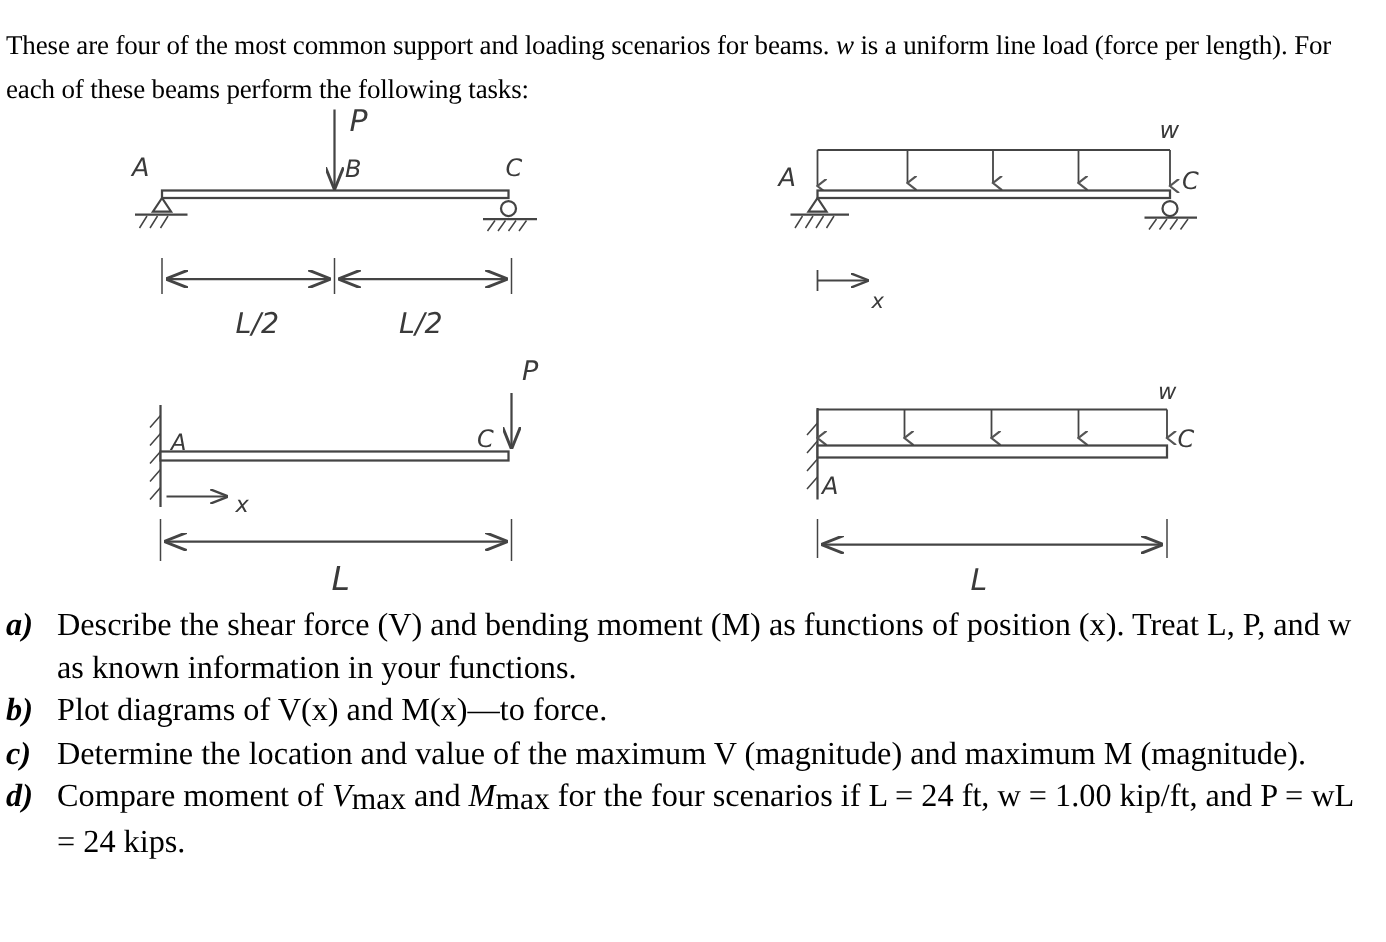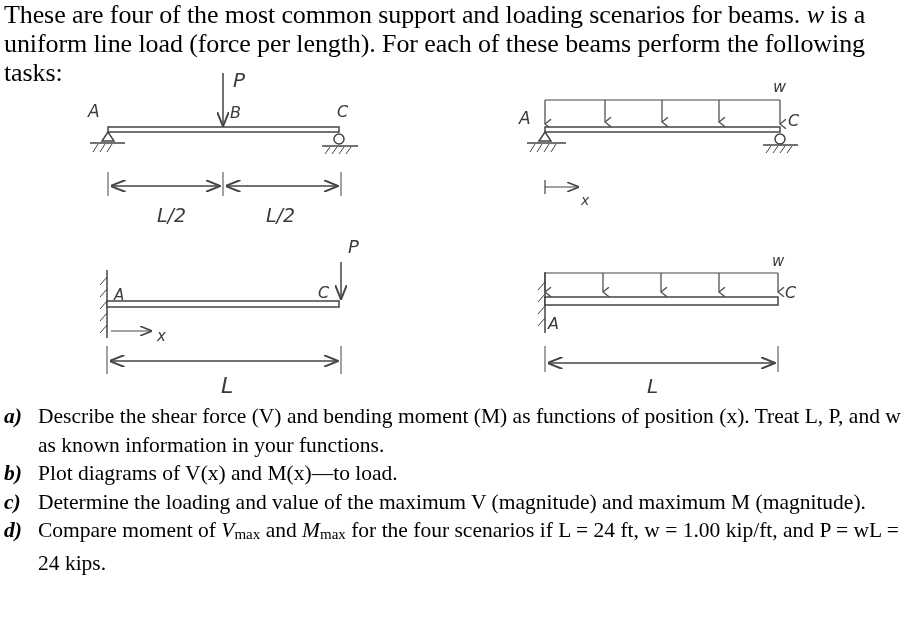--- a/index.html
+++ b/index.html
@@ -1,27 +1,27 @@
 <!DOCTYPE html>
 <html><head>
 <meta charset="utf-8">
 <style>
   html, body { margin: 0; padding: 0; background: #ffffff; }
   body { width: 924px; height: 628px; position: relative; overflow: hidden;
          font-family: "Liberation Serif", "DejaVu Serif", serif; color: #000; }
-  .intro { position: absolute; left: 4px; top: 0; width: 915px; font-size: 26px; line-height: 29px; letter-spacing: -0.1px; }
+  .intro { position: absolute; left: 4px; top: 16px; width: 915px; font-size: 18px; line-height: 29px; letter-spacing: -0.1px; }
   .intro i { font-style: italic; }
   .sketch { position: absolute; left: 0; top: 62px; width: 924px; height: 338px; }
   .hand { font-family: "DejaVu Sans", sans-serif; font-style: italic; fill: #3a3a3a; }
   .tasks { position: absolute; left: 4px; top: 402px; width: 915px; font-size: 21.5px; line-height: 28.5px; }
   .task { display: flex; }
   .task .lbl { width: 34px; flex: 0 0 34px; font-weight: bold; font-style: italic; }
   .task .txt { flex: 1; }
   .v { font-style: italic; }
-  sub.mx { font-size: 15px; vertical-align: -2px; font-style: normal; }
+  sub.mx { font-size: 21px; vertical-align: -2px; font-style: normal; }
 </style>
 </head>
 <body>
 
 <div class="intro">
   <span>These are four of the most common support and loading scenarios for beams. </span><i>w</i><span> is a uniform line load (force per length). For each of these beams perform the following tasks:</span>
 </div>
 
 <svg class="sketch" viewBox="0 62 924 338" xmlns="http://www.w3.org/2000/svg">
   <defs>
@@ -116,23 +116,23 @@
   <text class="hand" x="647" y="393" font-size="20">L</text>
 </svg>
 
 <div class="tasks">
   <div class="task">
     <span class="lbl">a)</span>
     <span class="txt">Describe the shear force (V) and bending moment (M) as functions of position (x). Treat L, P, and w as known information in your functions.</span>
   </div>
   <div class="task">
     <span class="lbl">b)</span>
-    <span class="txt">Plot diagrams of V(x) and M(x)—to load.</span>
+    <span class="txt">Plot diagrams of V(x) and M(x)—to force.</span>
   </div>
   <div class="task">
     <span class="lbl">c)</span>
-    <span class="txt">Determine the loading and value of the maximum V (magnitude) and maximum M (magnitude).</span>
+    <span class="txt">Determine the location and value of the maximum V (magnitude) and maximum M (magnitude).</span>
   </div>
   <div class="task">
     <span class="lbl">d)</span>
     <span class="txt"><span>Compare moment of </span><span class="v">V</span><sub class="mx">max</sub><span> and </span><span class="v">M</span><sub class="mx">max</sub><span> for the four scenarios if L = 24 ft, w = 1.00 kip/ft, and P = wL = 24 kips.</span></span>
   </div>
 </div>
 
 </body></html>

